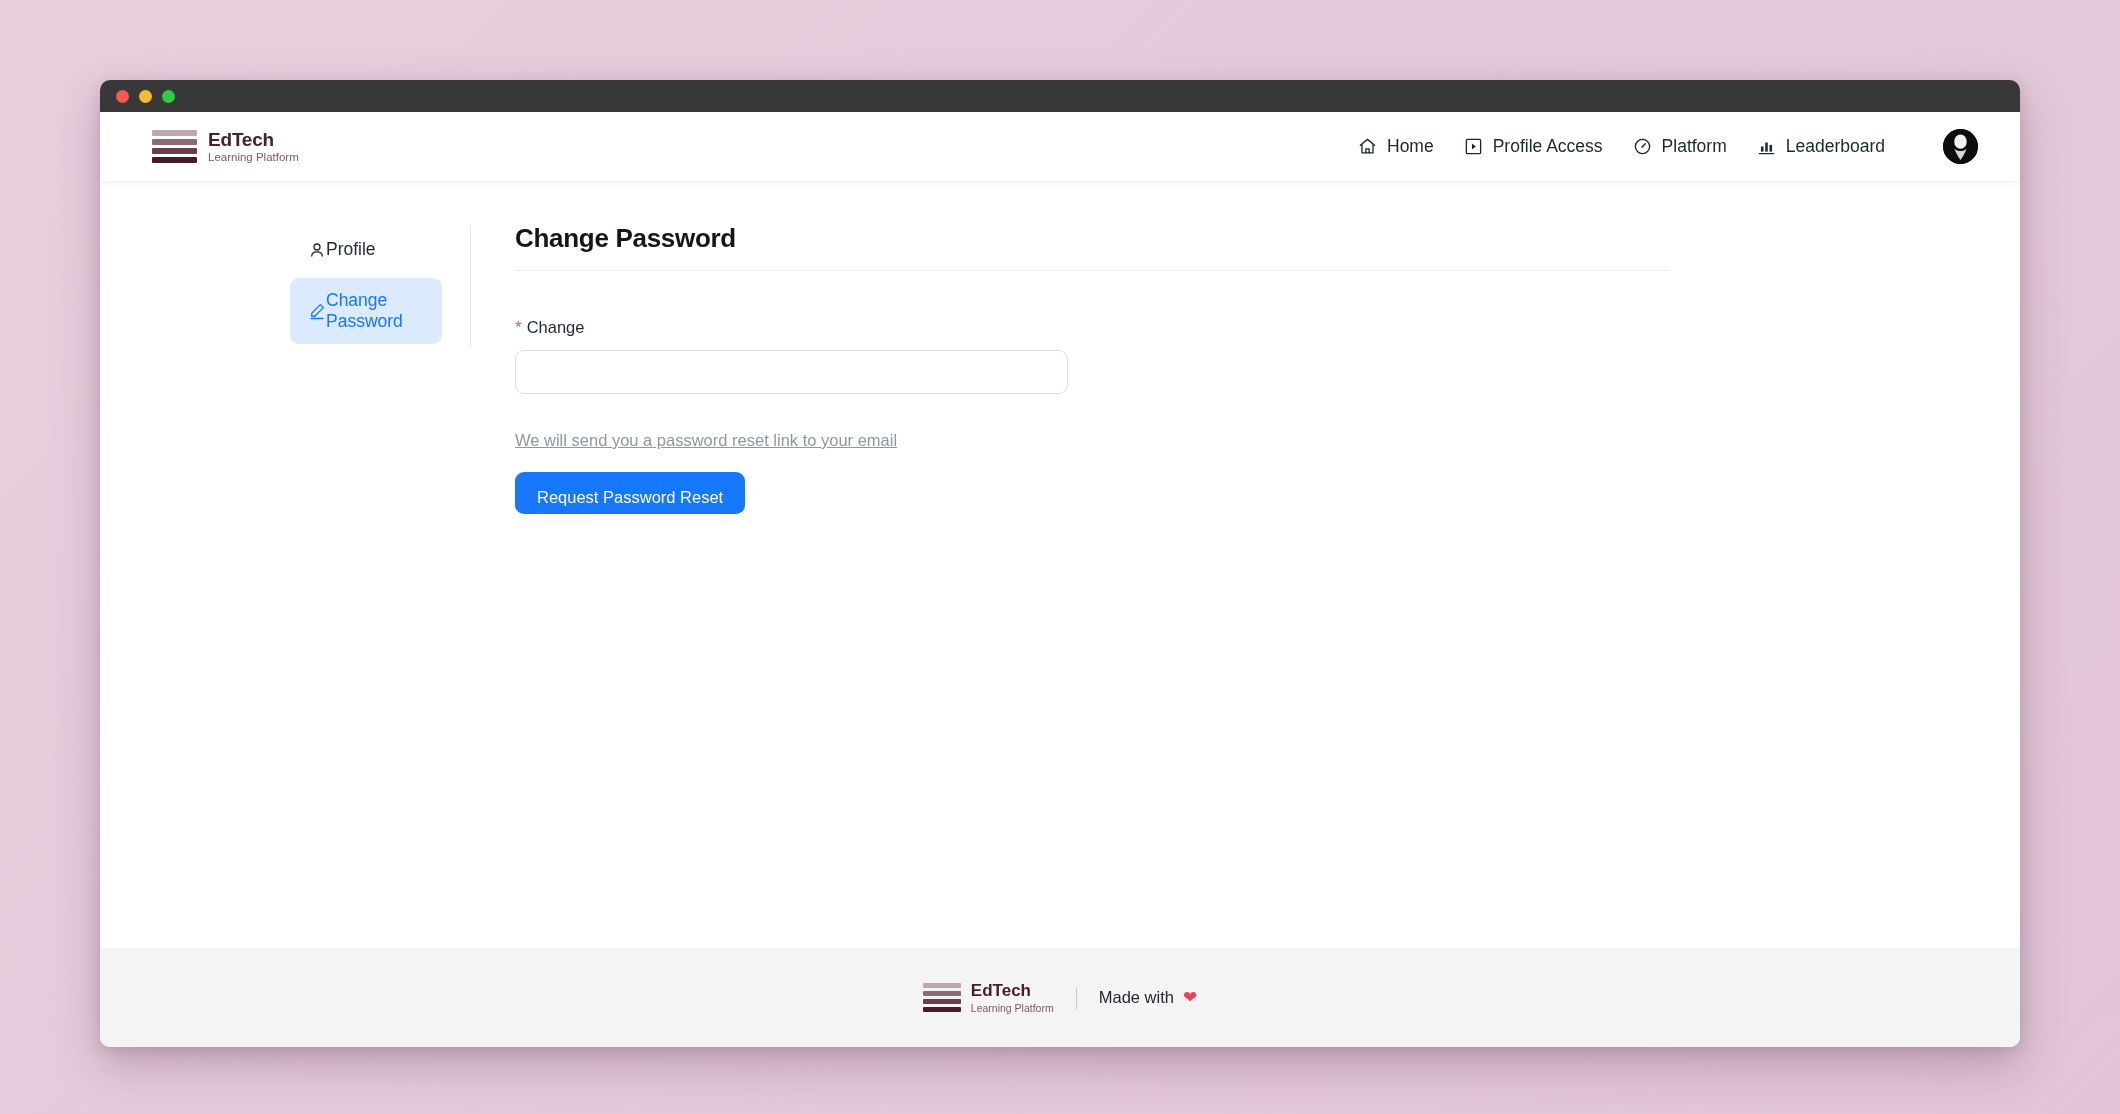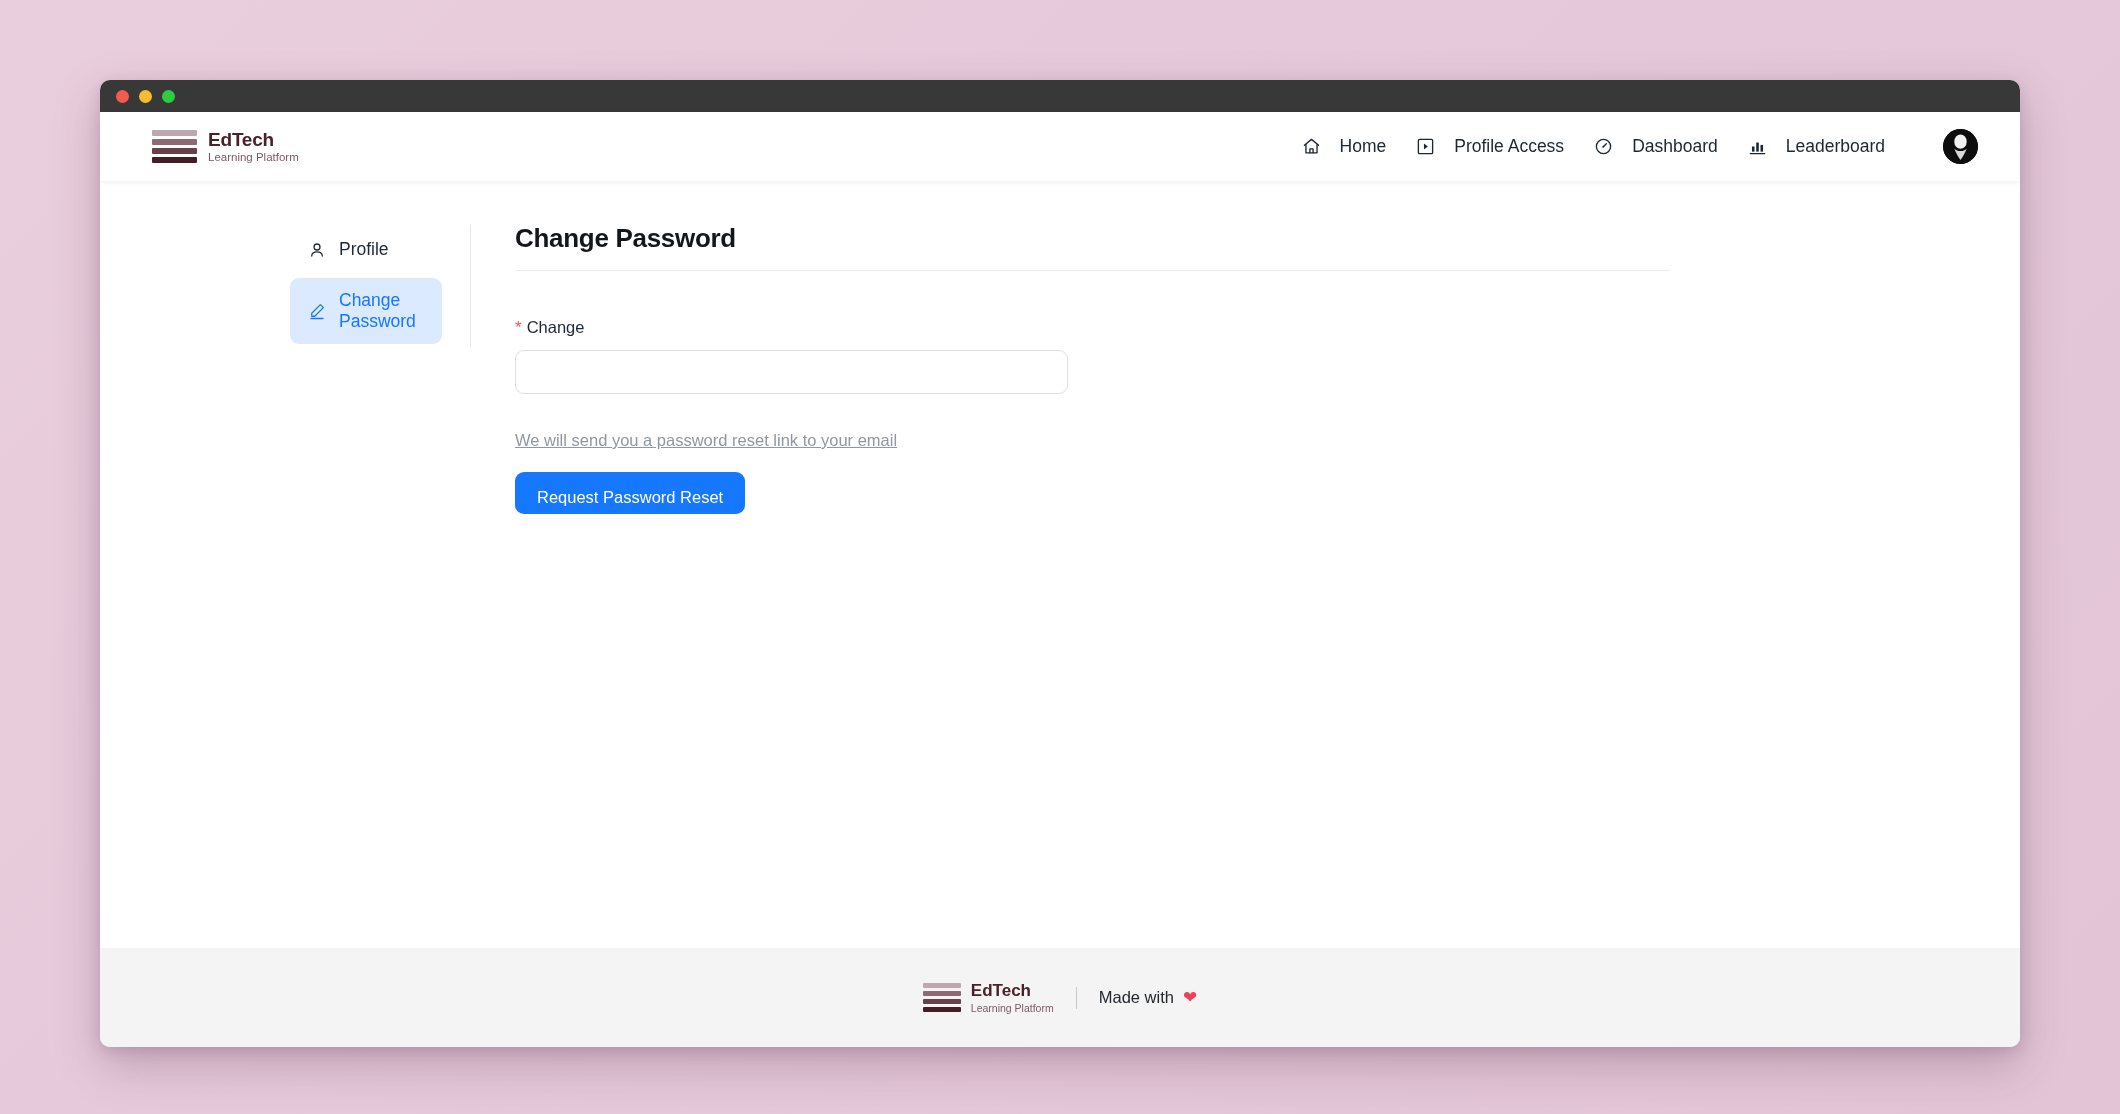--- a/index.html
+++ b/index.html
@@ -63,21 +63,21 @@
   .bar4 { background: #451d27; }
   .brand-text { line-height: 1.05; }
   .brand-title {
     font-size: 19px; font-weight: 700; color: #4a2029;
     letter-spacing: -.2px;
   }
   .brand-sub { font-size: 11.5px; color: #7d5a65; margin-top: 2px; }
 
   .nav { display: flex; align-items: center; gap: 30px; }
   .nav-item {
-    display: flex; align-items: center; gap: 19px;
+    display: flex; align-items: center; gap: 10px;
     font-size: 17.5px; color: #1b2733; cursor: pointer;
     white-space: nowrap;
   }
   .nav-item svg { display: block; }
   .avatar {
     width: 35px; height: 35px; border-radius: 50%;
     background: #111; margin-left: 28px;
     display: flex; align-items: center; justify-content: center;
     overflow: hidden; cursor: pointer;
   }
@@ -90,21 +90,21 @@
     padding: 42px 0 0 0;
     position: relative;
   }
 
   .sidebar {
     width: 370px;
     flex: 0 0 370px;
     padding: 4px 28px 0 190px;
   }
   .side-item {
-    display: flex; align-items: center; gap: 13px;
+    display: flex; align-items: center; 
     padding: 12px 18px;
     border-radius: 9px;
     font-size: 17.5px;
     color: #1f2937;
     cursor: pointer;
     margin-bottom: 6px;
   }
   .side-item.active { background: #dbeafe; color: #1677ff; }
   .side-item svg { display: block; flex: 0 0 auto; }
 
@@ -254,21 +254,21 @@
       </div>
 
       <div class="nav-item">
         <span>
           <svg width="19" height="19" viewBox="0 0 24 24" fill="none" stroke="#1b2733" stroke-width="1.7" stroke-linecap="round">
             <circle cx="12" cy="12" r="9"></circle>
             <path d="M15.6 8.4l-4.2 4.2"></path>
             <circle cx="12" cy="12" r="1.1" fill="#1b2733" stroke="none"></circle>
           </svg>
         </span>
-        <span>Dashboard</span>
+        <span>Platform</span>
       </div>
 
       <div class="nav-item">
         <span>
           <svg width="19" height="19" viewBox="0 0 24 24" fill="none" stroke="#1b2733" stroke-width="1.7" stroke-linecap="round">
             <path d="M3 21h18"></path>
             <rect x="5" y="12" width="3.2" height="6.5" fill="#1b2733" stroke="none"></rect>
             <rect x="10.4" y="7" width="3.2" height="11.5" fill="#1b2733" stroke="none"></rect>
             <rect x="15.8" y="10" width="3.2" height="8.5" fill="#1b2733" stroke="none"></rect>
           </svg>

